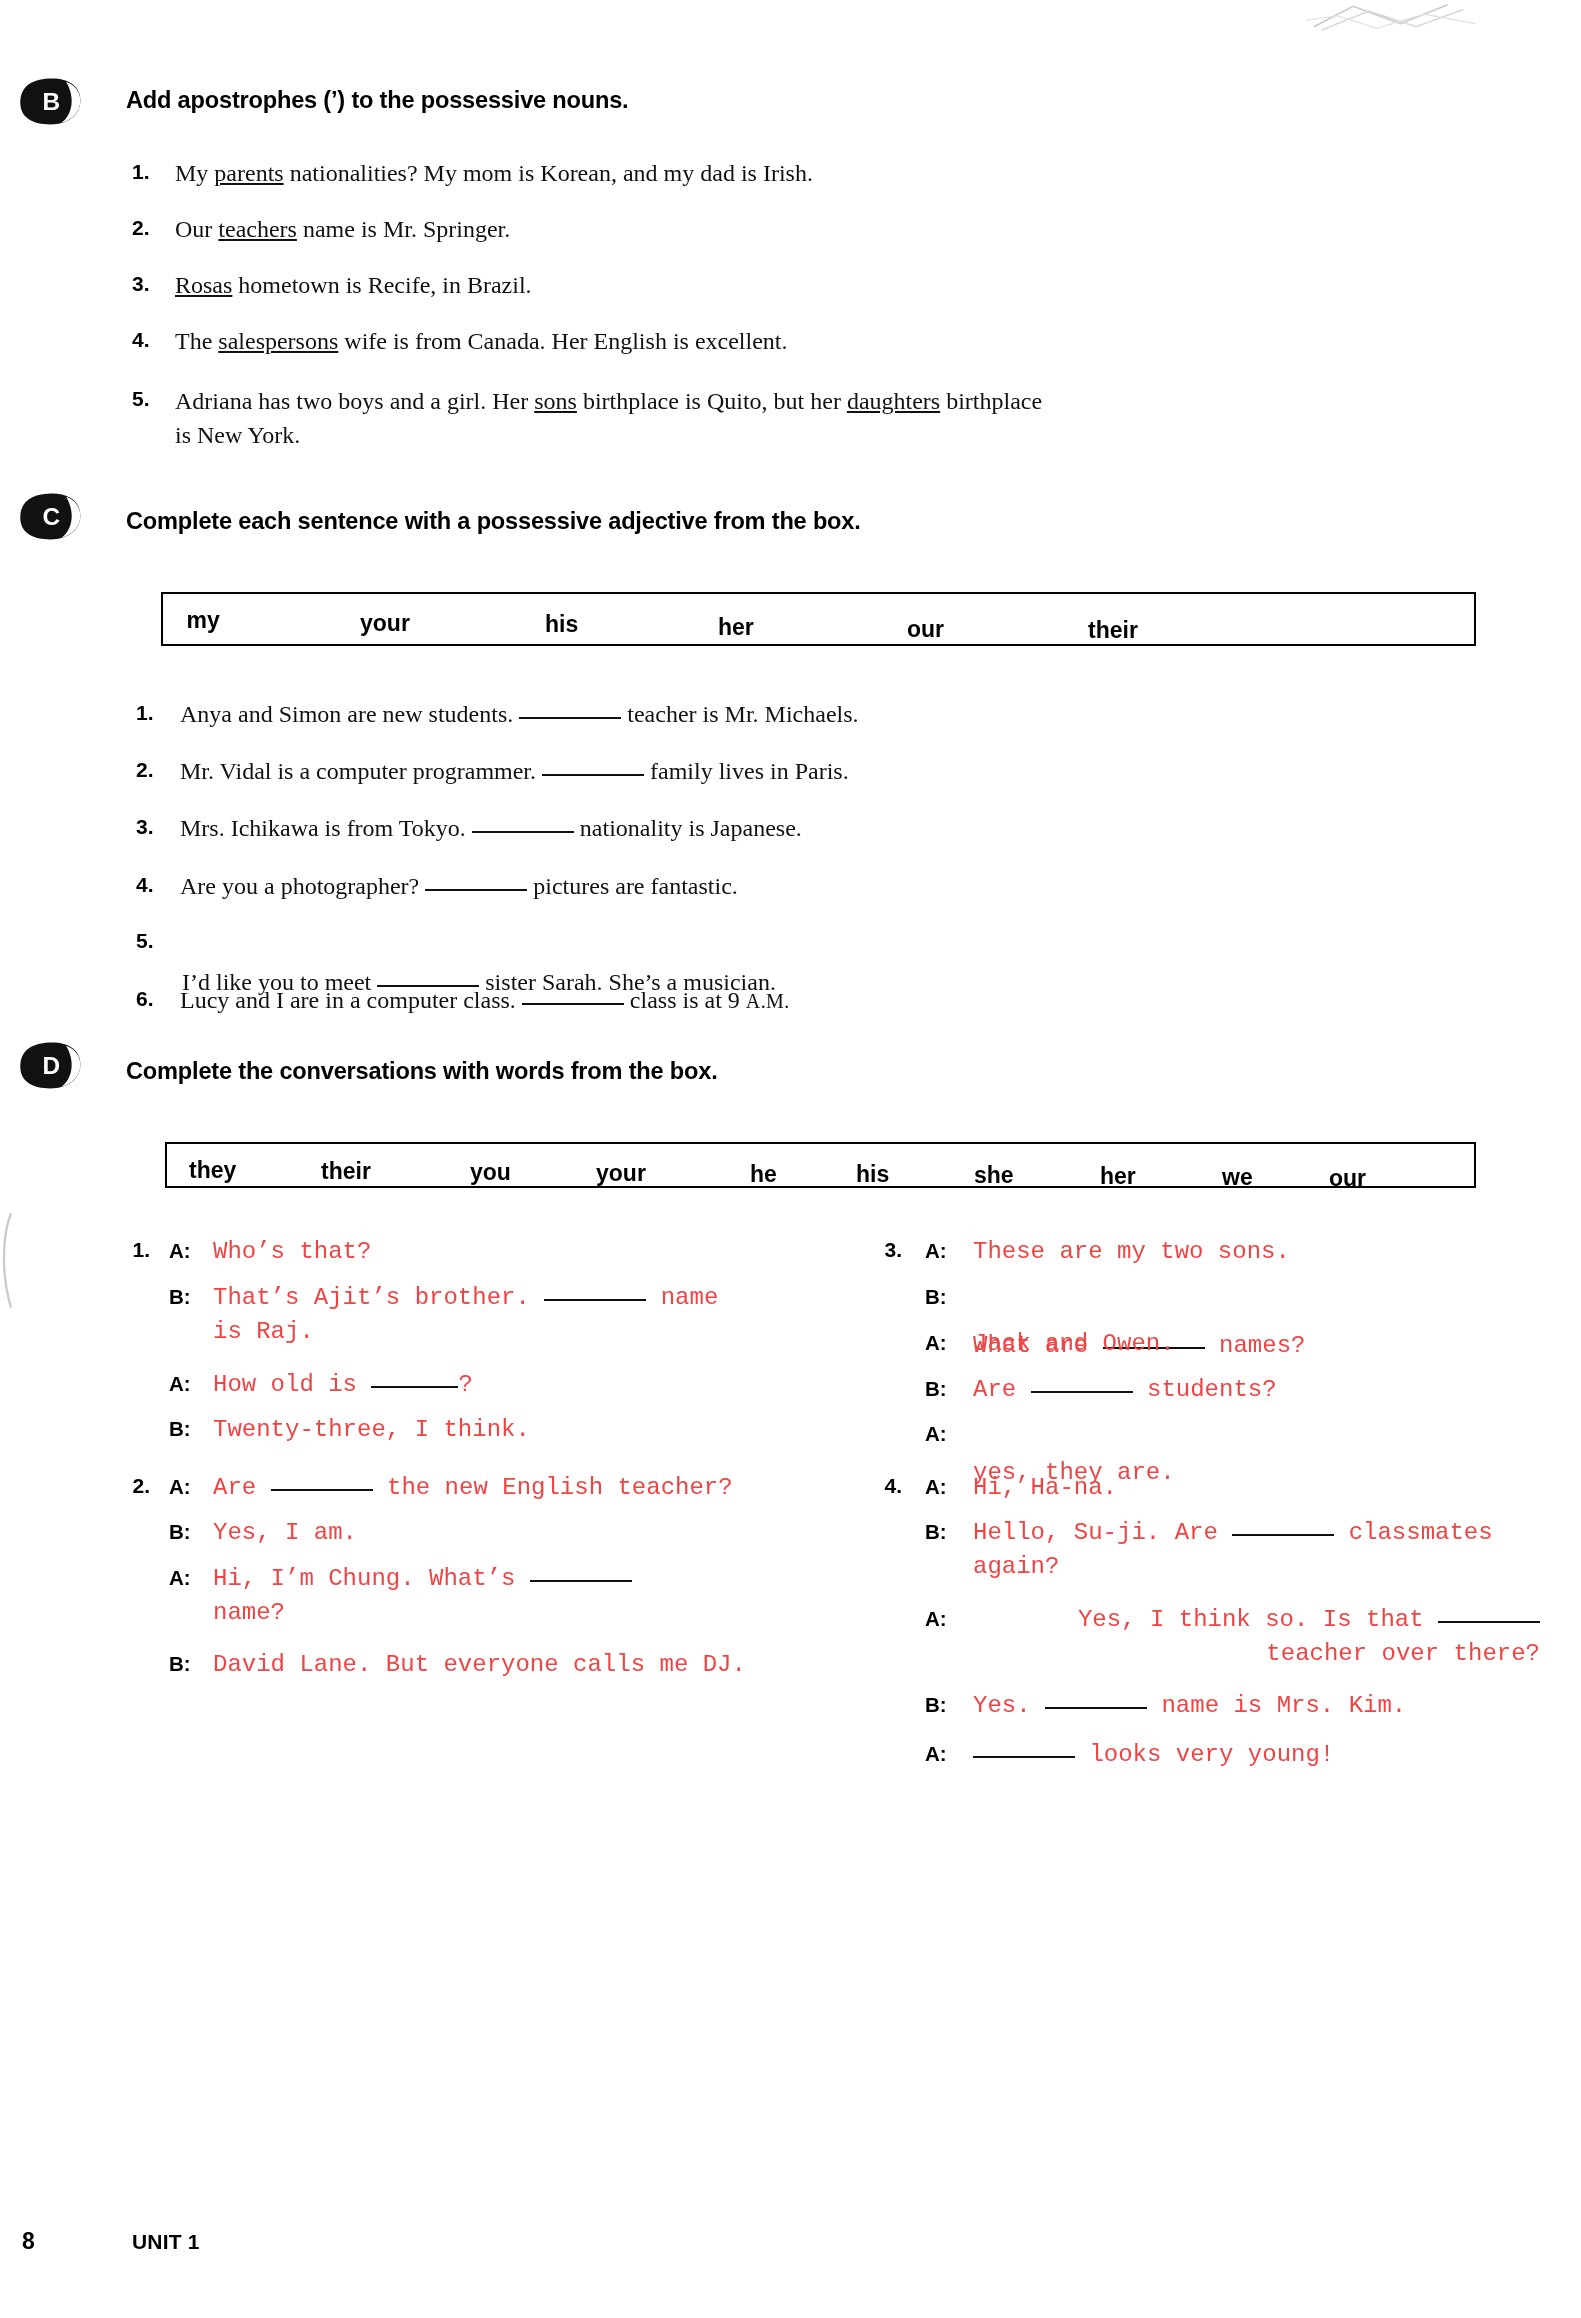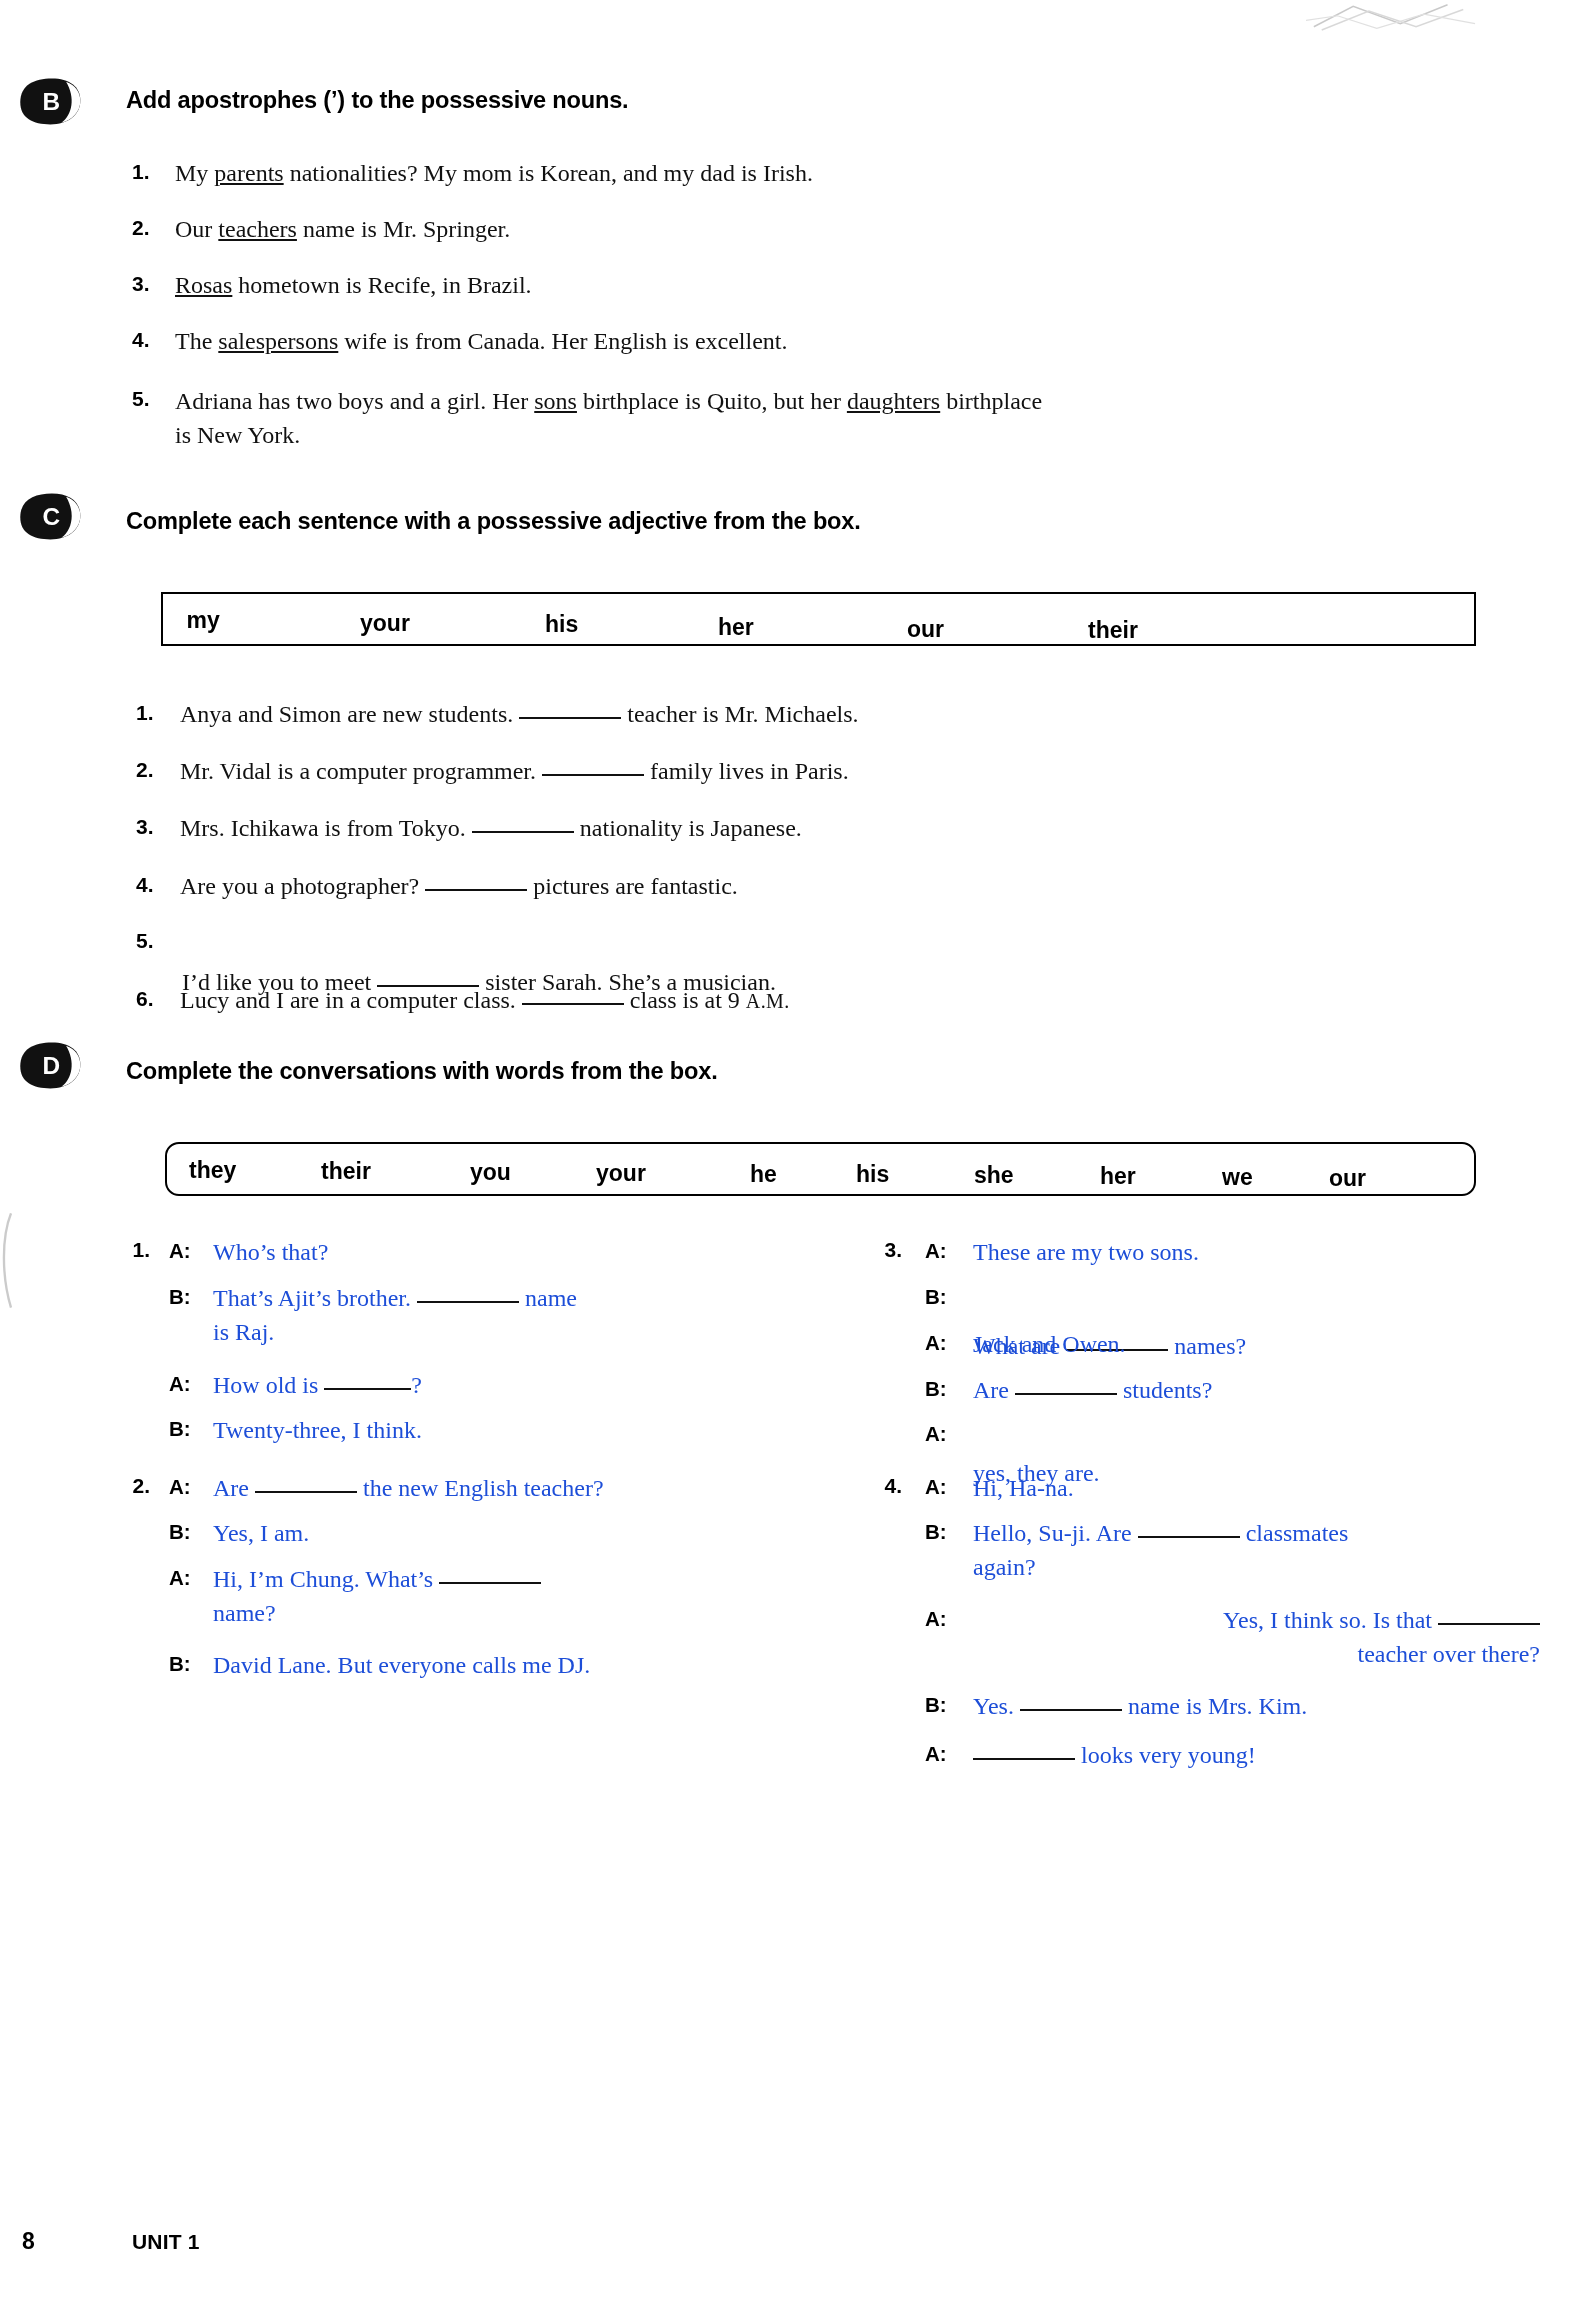--- a/index.html
+++ b/index.html
@@ -115,24 +115,24 @@
     text-align: right;
   }
   .spk {
     position: absolute;
     font-family: "Liberation Sans", sans-serif;
     font-size: 20.5px;
     font-weight: bold;
   }
   .line {
     position: absolute;
-    font-family: Liberation Serif, serif;
+    font-family: Liberation Mono, monospace;
     font-size: 24px;
     line-height: 1.42;
-    color: #1d4ed8;
+    color: #ef4444;
   }
 
   .blank {
     display: inline-block;
     border-bottom: 2px solid #111111;
     vertical-align: 3.2px;
   }
   .bl-sm { width: 87px; }
   .bl-md { width: 102px; }
 
@@ -259,21 +259,21 @@
   <div class="badge" style="left:17.3px; top:1041px;">
     <svg width="65" height="49" viewBox="0 0 82 62">
       <path d="M4 32 C4 10, 22 2, 44 2 C66 2, 80 12, 80 30 C80 48, 64 60, 42 60 C20 60, 4 52, 4 32 Z" fill="#111111"></path>
       <path d="M62 6 C74 10, 80 20, 80 30 C80 44, 70 54, 56 58 C70 48, 74 26, 62 6 Z" fill="#ffffff"></path>
     </svg>
     <div class="letter">D</div>
   </div>
 
   <div class="direction" style="left:126px; top:1058px;">Complete the conversations with words from the box.</div>
 
-  <div class="wordbox" style="left:165px; top:1142px; width:1311px; height:54px;border-radius:14px;">
+  <div class="wordbox" style="left:165px; top:1142px; width:1311px; height:46px;">
     <span class="w" style="left:22px; top:12.6px;">they</span>
     <span class="w" style="left:154px; top:14px;">their</span>
     <span class="w" style="left:303px; top:15px;">you</span>
     <span class="w" style="left:429px; top:15.8px;">your</span>
     <span class="w" style="left:583px; top:16.5px;">he</span>
     <span class="w" style="left:689px; top:17.3px;">his</span>
     <span class="w" style="left:807px; top:18px;">she</span>
     <span class="w" style="left:933px; top:19px;">her</span>
     <span class="w" style="left:1055px; top:19.7px;">we</span>
     <span class="w" style="left:1162px; top:20.5px;">our</span>

